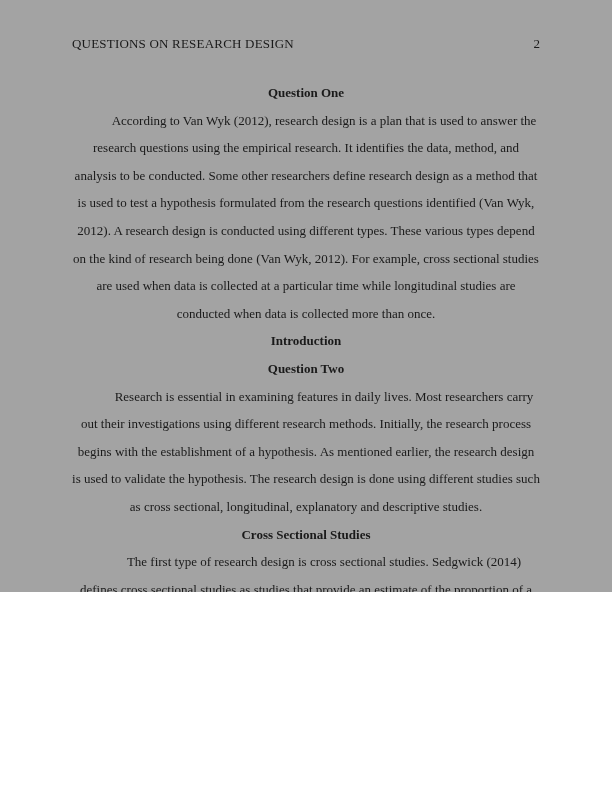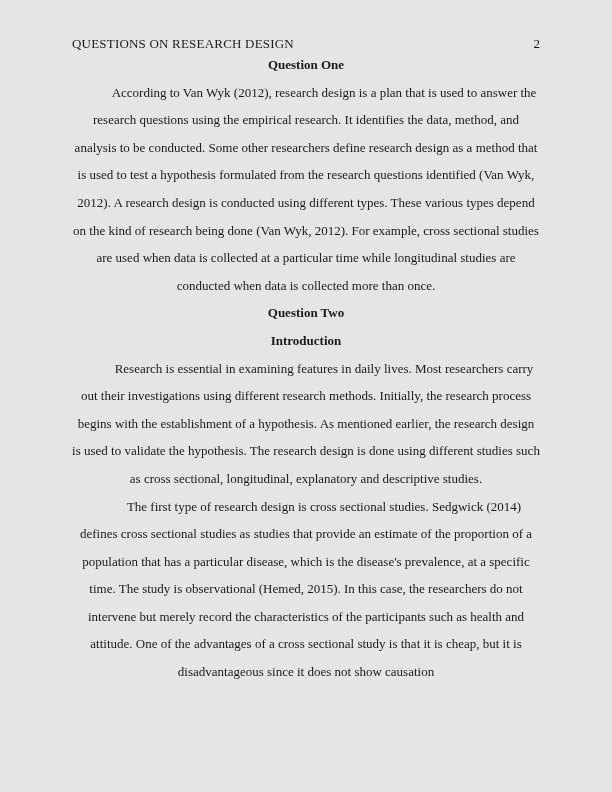--- a/index.html
+++ b/index.html
@@ -3,42 +3,42 @@
 <meta charset="utf-8">
 <style>
   html, body {
     margin: 0;
     padding: 0;
     background: #ffffff;
   }
   .page {
     position: relative;
     width: 612px;
-    height: 792px;
+    height: 592px;
     margin: 0 auto;
-    background: #e5e5e5;
+    background: #a3a3a3;
     box-sizing: border-box;
     padding: 36px 72px 0 72px;
     font-family: "Liberation Serif", "DejaVu Serif", serif;
     font-size: 13px;
     color: #1a1a1a;
     overflow: hidden;
   }
   .page-header {
     display: flex;
     justify-content: space-between;
     align-items: baseline;
     font-size: 13px;
     line-height: 15px;
   }
   .running-head {
     letter-spacing: 0.2px;
   }
   .content {
-    margin-top: 0;
+    margin-top: 28px;
   }
   .content p,
   .content h2 {
     margin: 0;
     padding: 0;
     font-size: 13px;
     line-height: 27.6px;
     font-weight: normal;
   }
   .doc-heading {
@@ -59,24 +59,25 @@
     <span class="running-head">QUESTIONS ON RESEARCH DESIGN</span>
     <span class="page-number">2</span>
   </div>
 
   <div class="content">
 
     <h2 class="doc-heading">Question One</h2>
 
     <p class="doc-para">According to Van Wyk (2012), research design is a plan that is used to answer the research questions using the empirical research. It identifies the data, method, and analysis to be conducted. Some other researchers define research design as a method that is used to test a hypothesis formulated from the research questions identified (Van Wyk, 2012). A research design is conducted using different types. These various types depend on the kind of research being done (Van Wyk, 2012). For example, cross sectional studies are used when data is collected at a particular time while longitudinal studies are conducted when data is collected more than once.</p>
 
+    <h2 class="doc-heading">Introduction</h2>
+
     <h2 class="doc-heading">Question Two</h2>
-
-    <h2 class="doc-heading">Introduction</h2>
 
     <p class="doc-para">Research is essential in examining features in daily lives. Most researchers carry out their investigations using different research methods. Initially, the research process begins with the establishment of a hypothesis. As mentioned earlier, the research design is used to validate the hypothesis. The research design is done using different studies such as cross sectional, longitudinal, explanatory and descriptive studies.</p>
 
+    <h2 class="doc-heading">Cross Sectional Studies</h2>
 
     <p class="doc-para">The first type of research design is cross sectional studies. Sedgwick (2014) defines cross sectional studies as studies that provide an estimate of the proportion of a population that has a particular disease, which is the disease's prevalence, at a specific time. The study is observational (Hemed, 2015). In this case, the researchers do not intervene but merely record the characteristics of the participants such as health and attitude. One of the advantages of a cross sectional study is that it is cheap, but it is disadvantageous since it does not show causation</p>
 
   </div>
 
 </div>
 
 </body></html>

